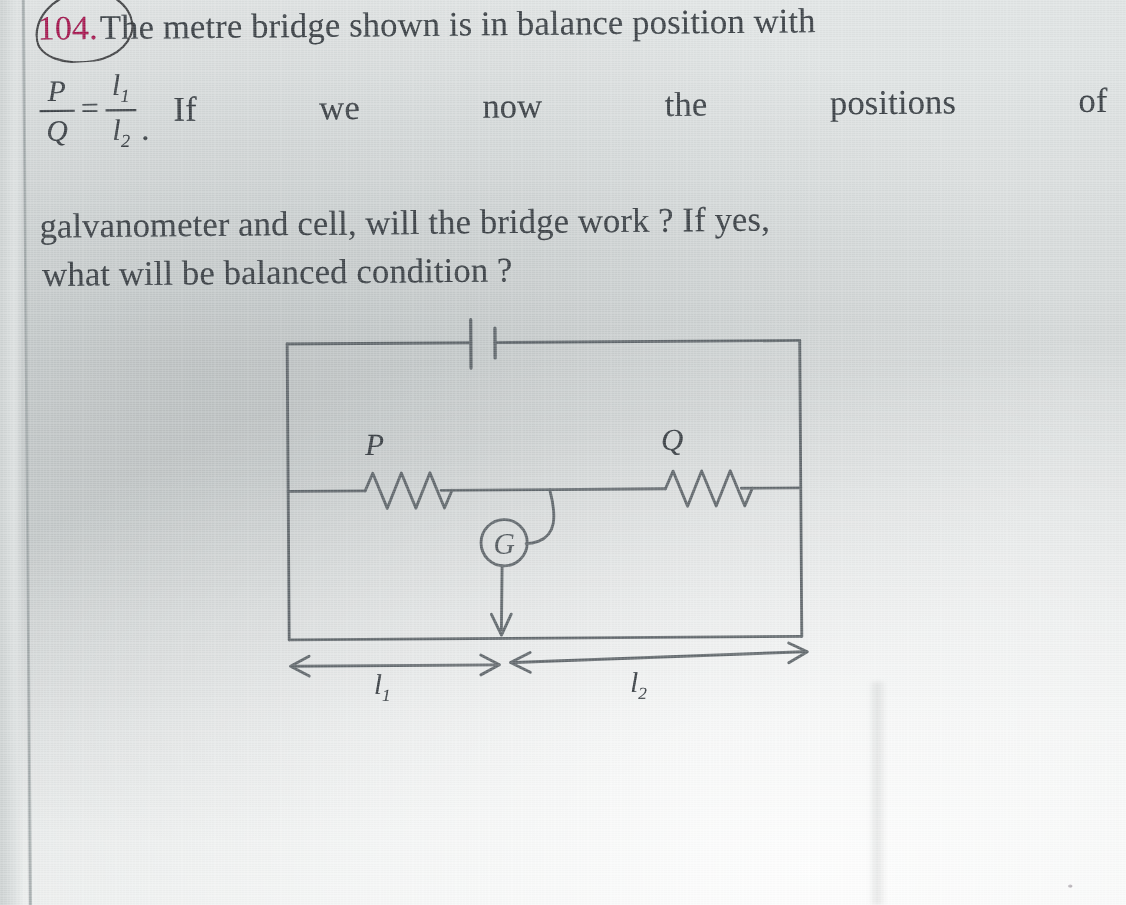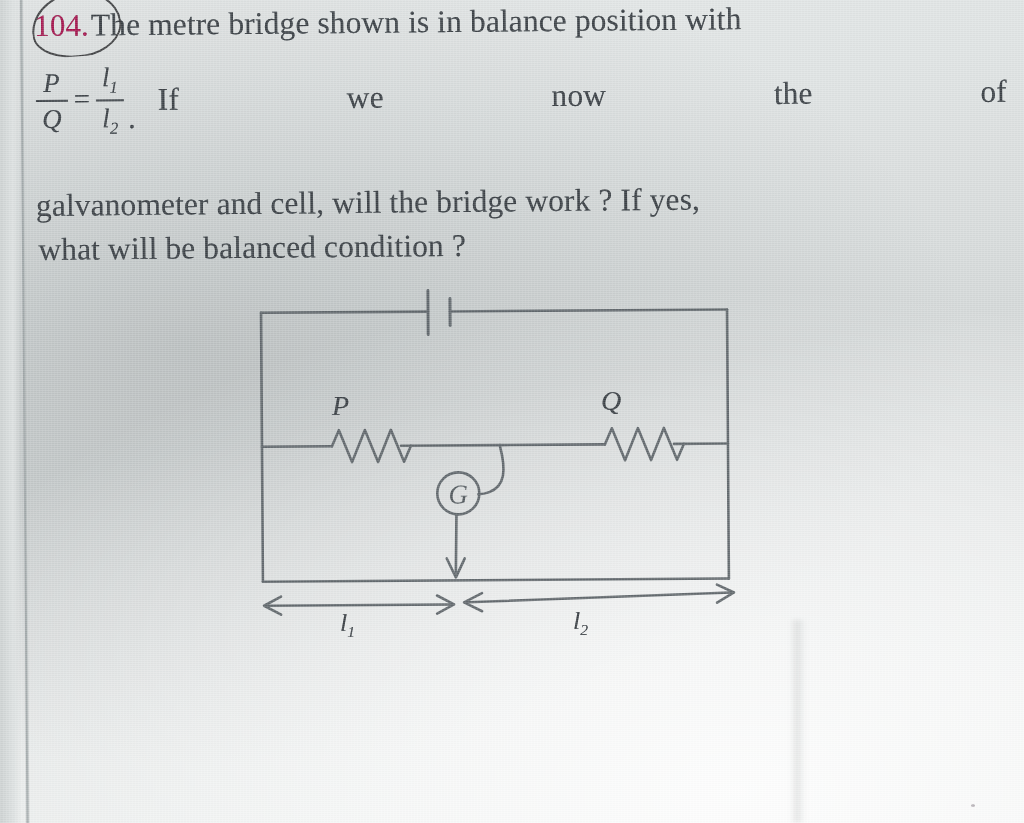--- a/index.html
+++ b/index.html
@@ -139,20 +139,21 @@
         <span class="num"><span>l</span><sub>1</sub></span>
         <span class="bar"></span>
         <span class="den"><span>l</span><sub>2</sub></span>
       </span>
       <span id="period">.</span>
       <span id="line2-tail">
         <span>If</span>
         <span>we</span>
         <span>now</span>
         <span>the</span>
+        <span>positions</span>
         <span>of</span>
       </span>
     </div>
 
     <div id="line3" class="qline">galvanometer and cell, will the bridge work ? If yes,</div>
     <div id="line4" class="qline">what will be balanced condition ?</div>
   </div>
 
   <svg id="diagram" viewBox="0 0 1024 823">
     <g transform="rotate(-0.4 512 450)" fill="none" stroke="#5a6166" stroke-width="2.6" stroke-linecap="round" stroke-linejoin="round" opacity="0.93">

